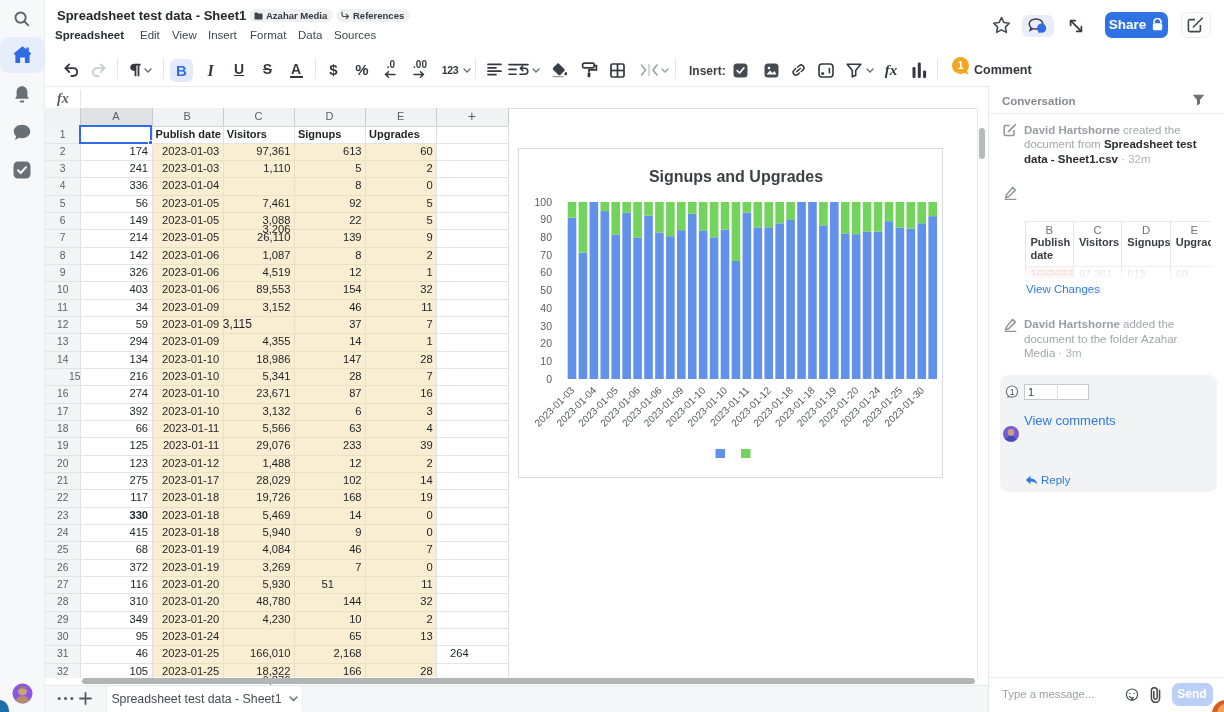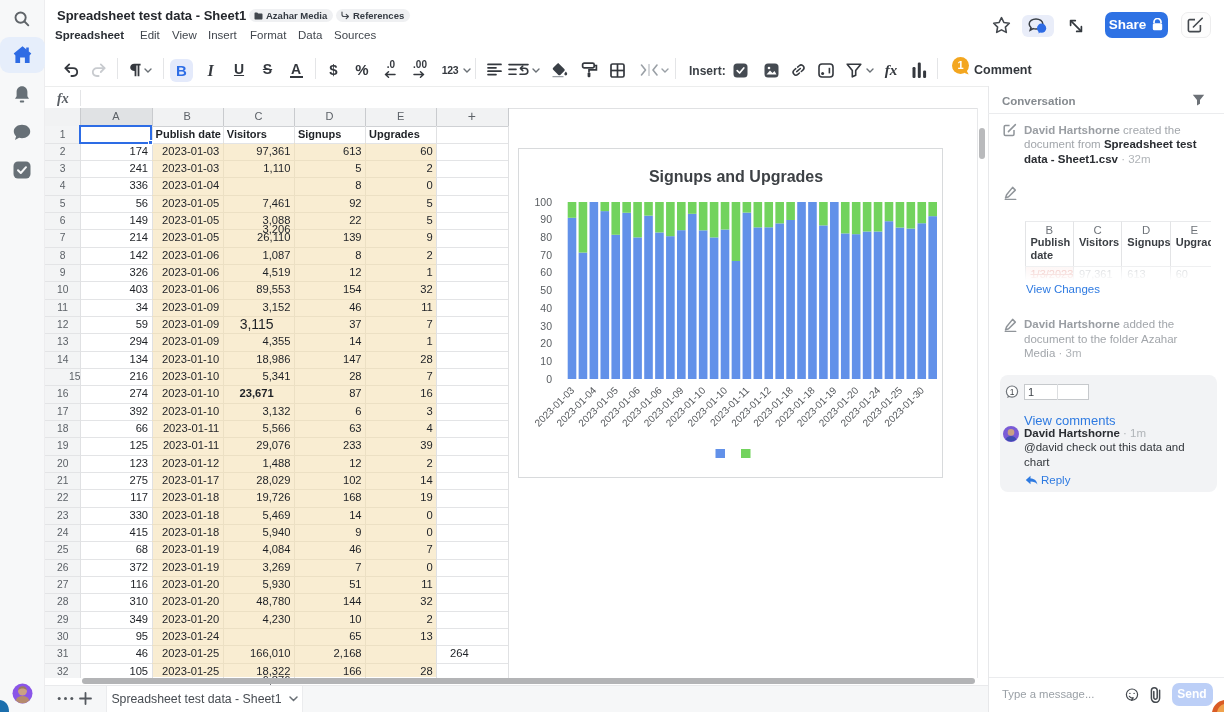--- a/index.html
+++ b/index.html
@@ -360,21 +360,21 @@
     <div class="abs" style="left:365.1px;top:281.47px;width:67.7px;height:17.33px;font-size:11.2px;color:#1e2126;text-align:right;line-height:17.33px;">32</div>
     <div class="abs" style="left:45px;top:298.80px;width:35.4px;height:17.33px;font-size:10.3px;color:#5c6167;text-align:center;line-height:17.33px;">11</div>
     <div class="abs" style="left:80.4px;top:298.80px;width:67.7px;height:17.33px;font-size:11.2px;color:#1e2126;text-align:right;line-height:17.33px;">34</div>
     <div class="abs" style="left:151.6px;top:298.80px;width:67.7px;height:17.33px;font-size:11.2px;color:#1e2126;text-align:right;line-height:17.33px;">2023-01-09</div>
     <div class="abs" style="left:222.8px;top:298.80px;width:67.7px;height:17.33px;font-size:11.2px;color:#1e2126;text-align:right;line-height:17.33px;">3,152</div>
     <div class="abs" style="left:293.9px;top:298.80px;width:67.7px;height:17.33px;font-size:11.2px;color:#1e2126;text-align:right;line-height:17.33px;">46</div>
     <div class="abs" style="left:365.1px;top:298.80px;width:67.7px;height:17.33px;font-size:11.2px;color:#1e2126;text-align:right;line-height:17.33px;">11</div>
     <div class="abs" style="left:45px;top:316.13px;width:35.4px;height:17.33px;font-size:10.3px;color:#5c6167;text-align:center;line-height:17.33px;">12</div>
     <div class="abs" style="left:80.4px;top:316.13px;width:67.7px;height:17.33px;font-size:11.2px;color:#1e2126;text-align:right;line-height:17.33px;">59</div>
     <div class="abs" style="left:151.6px;top:316.13px;width:67.7px;height:17.33px;font-size:11.2px;color:#1e2126;text-align:right;line-height:17.33px;">2023-01-09</div>
-    <div class="abs" style="left:222.8px;top:316.13px;width:67.7px;height:17.33px;font-size:14px;color:#1e2126;text-align:center;line-height:17.33px;">3,115</div>
+    <div class="abs" style="left:222.8px;top:316.13px;width:67.7px;height:17.33px;font-size:12px;color:#1e2126;text-align:left;line-height:17.33px;">3,115</div>
     <div class="abs" style="left:293.9px;top:316.13px;width:67.7px;height:17.33px;font-size:11.2px;color:#1e2126;text-align:right;line-height:17.33px;">37</div>
     <div class="abs" style="left:365.1px;top:316.13px;width:67.7px;height:17.33px;font-size:11.2px;color:#1e2126;text-align:right;line-height:17.33px;">7</div>
     <div class="abs" style="left:45px;top:333.46px;width:35.4px;height:17.33px;font-size:10.3px;color:#5c6167;text-align:center;line-height:17.33px;">13</div>
     <div class="abs" style="left:80.4px;top:333.46px;width:67.7px;height:17.33px;font-size:11.2px;color:#1e2126;text-align:right;line-height:17.33px;">294</div>
     <div class="abs" style="left:151.6px;top:333.46px;width:67.7px;height:17.33px;font-size:11.2px;color:#1e2126;text-align:right;line-height:17.33px;">2023-01-09</div>
     <div class="abs" style="left:222.8px;top:333.46px;width:67.7px;height:17.33px;font-size:11.2px;color:#1e2126;text-align:right;line-height:17.33px;">4,355</div>
     <div class="abs" style="left:293.9px;top:333.46px;width:67.7px;height:17.33px;font-size:11.2px;color:#1e2126;text-align:right;line-height:17.33px;">14</div>
     <div class="abs" style="left:365.1px;top:333.46px;width:67.7px;height:17.33px;font-size:11.2px;color:#1e2126;text-align:right;line-height:17.33px;">1</div>
     <div class="abs" style="left:45px;top:350.79px;width:35.4px;height:17.33px;font-size:10.3px;color:#5c6167;text-align:center;line-height:17.33px;">14</div>
     <div class="abs" style="left:80.4px;top:350.79px;width:67.7px;height:17.33px;font-size:11.2px;color:#1e2126;text-align:right;line-height:17.33px;">134</div>
@@ -384,21 +384,21 @@
     <div class="abs" style="left:365.1px;top:350.79px;width:67.7px;height:17.33px;font-size:11.2px;color:#1e2126;text-align:right;line-height:17.33px;">28</div>
     <div class="abs" style="left:45px;top:368.12px;width:35.4px;height:17.33px;font-size:10.3px;color:#5c6167;text-align:right;line-height:17.33px;">15</div>
     <div class="abs" style="left:80.4px;top:368.12px;width:67.7px;height:17.33px;font-size:11.2px;color:#1e2126;text-align:right;line-height:17.33px;">216</div>
     <div class="abs" style="left:151.6px;top:368.12px;width:67.7px;height:17.33px;font-size:11.2px;color:#1e2126;text-align:right;line-height:17.33px;">2023-01-10</div>
     <div class="abs" style="left:222.8px;top:368.12px;width:67.7px;height:17.33px;font-size:11.2px;color:#1e2126;text-align:right;line-height:17.33px;">5,341</div>
     <div class="abs" style="left:293.9px;top:368.12px;width:67.7px;height:17.33px;font-size:11.2px;color:#1e2126;text-align:right;line-height:17.33px;">28</div>
     <div class="abs" style="left:365.1px;top:368.12px;width:67.7px;height:17.33px;font-size:11.2px;color:#1e2126;text-align:right;line-height:17.33px;">7</div>
     <div class="abs" style="left:45px;top:385.45px;width:35.4px;height:17.33px;font-size:10.3px;color:#5c6167;text-align:center;line-height:17.33px;">16</div>
     <div class="abs" style="left:80.4px;top:385.45px;width:67.7px;height:17.33px;font-size:11.2px;color:#1e2126;text-align:right;line-height:17.33px;">274</div>
     <div class="abs" style="left:151.6px;top:385.45px;width:67.7px;height:17.33px;font-size:11.2px;color:#1e2126;text-align:right;line-height:17.33px;">2023-01-10</div>
-    <div class="abs" style="left:222.8px;top:385.45px;width:67.7px;height:17.33px;font-size:11.2px;color:#1e2126;text-align:center;line-height:17.33px;font-weight:bold;">23,671</div>
+    <div class="abs" style="left:222.8px;top:385.45px;width:67.7px;height:17.33px;font-size:11.2px;color:#1e2126;text-align:right;line-height:17.33px;">23,671</div>
     <div class="abs" style="left:293.9px;top:385.45px;width:67.7px;height:17.33px;font-size:11.2px;color:#1e2126;text-align:right;line-height:17.33px;">87</div>
     <div class="abs" style="left:365.1px;top:385.45px;width:67.7px;height:17.33px;font-size:11.2px;color:#1e2126;text-align:right;line-height:17.33px;">16</div>
     <div class="abs" style="left:45px;top:402.78px;width:35.4px;height:17.33px;font-size:10.3px;color:#5c6167;text-align:center;line-height:17.33px;">17</div>
     <div class="abs" style="left:80.4px;top:402.78px;width:67.7px;height:17.33px;font-size:11.2px;color:#1e2126;text-align:right;line-height:17.33px;">392</div>
     <div class="abs" style="left:151.6px;top:402.78px;width:67.7px;height:17.33px;font-size:11.2px;color:#1e2126;text-align:right;line-height:17.33px;">2023-01-10</div>
     <div class="abs" style="left:222.8px;top:402.78px;width:67.7px;height:17.33px;font-size:11.2px;color:#1e2126;text-align:right;line-height:17.33px;">3,132</div>
     <div class="abs" style="left:293.9px;top:402.78px;width:67.7px;height:17.33px;font-size:11.2px;color:#1e2126;text-align:right;line-height:17.33px;">6</div>
     <div class="abs" style="left:365.1px;top:402.78px;width:67.7px;height:17.33px;font-size:11.2px;color:#1e2126;text-align:right;line-height:17.33px;">3</div>
     <div class="abs" style="left:45px;top:420.11px;width:35.4px;height:17.33px;font-size:10.3px;color:#5c6167;text-align:center;line-height:17.33px;">18</div>
     <div class="abs" style="left:80.4px;top:420.11px;width:67.7px;height:17.33px;font-size:11.2px;color:#1e2126;text-align:right;line-height:17.33px;">66</div>
@@ -424,21 +424,21 @@
     <div class="abs" style="left:222.8px;top:472.10px;width:67.7px;height:17.33px;font-size:11.2px;color:#1e2126;text-align:right;line-height:17.33px;">28,029</div>
     <div class="abs" style="left:293.9px;top:472.10px;width:67.7px;height:17.33px;font-size:11.2px;color:#1e2126;text-align:right;line-height:17.33px;">102</div>
     <div class="abs" style="left:365.1px;top:472.10px;width:67.7px;height:17.33px;font-size:11.2px;color:#1e2126;text-align:right;line-height:17.33px;">14</div>
     <div class="abs" style="left:45px;top:489.43px;width:35.4px;height:17.33px;font-size:10.3px;color:#5c6167;text-align:center;line-height:17.33px;">22</div>
     <div class="abs" style="left:80.4px;top:489.43px;width:67.7px;height:17.33px;font-size:11.2px;color:#1e2126;text-align:right;line-height:17.33px;">117</div>
     <div class="abs" style="left:151.6px;top:489.43px;width:67.7px;height:17.33px;font-size:11.2px;color:#1e2126;text-align:right;line-height:17.33px;">2023-01-18</div>
     <div class="abs" style="left:222.8px;top:489.43px;width:67.7px;height:17.33px;font-size:11.2px;color:#1e2126;text-align:right;line-height:17.33px;">19,726</div>
     <div class="abs" style="left:293.9px;top:489.43px;width:67.7px;height:17.33px;font-size:11.2px;color:#1e2126;text-align:right;line-height:17.33px;">168</div>
     <div class="abs" style="left:365.1px;top:489.43px;width:67.7px;height:17.33px;font-size:11.2px;color:#1e2126;text-align:right;line-height:17.33px;">19</div>
     <div class="abs" style="left:45px;top:506.76px;width:35.4px;height:17.33px;font-size:10.3px;color:#5c6167;text-align:center;line-height:17.33px;">23</div>
-    <div class="abs" style="left:80.4px;top:506.76px;width:67.7px;height:17.33px;font-size:11.2px;color:#1e2126;text-align:right;line-height:17.33px;">330</div>
+    <div class="abs" style="left:80.4px;top:506.76px;width:67.7px;height:17.33px;font-size:11.2px;color:#1e2126;text-align:right;line-height:17.33px;font-weight:bold;">330</div>
     <div class="abs" style="left:151.6px;top:506.76px;width:67.7px;height:17.33px;font-size:11.2px;color:#1e2126;text-align:right;line-height:17.33px;">2023-01-18</div>
     <div class="abs" style="left:222.8px;top:506.76px;width:67.7px;height:17.33px;font-size:11.2px;color:#1e2126;text-align:right;line-height:17.33px;">5,469</div>
     <div class="abs" style="left:293.9px;top:506.76px;width:67.7px;height:17.33px;font-size:11.2px;color:#1e2126;text-align:right;line-height:17.33px;">14</div>
     <div class="abs" style="left:365.1px;top:506.76px;width:67.7px;height:17.33px;font-size:11.2px;color:#1e2126;text-align:right;line-height:17.33px;">0</div>
     <div class="abs" style="left:45px;top:524.09px;width:35.4px;height:17.33px;font-size:10.3px;color:#5c6167;text-align:center;line-height:17.33px;">24</div>
     <div class="abs" style="left:80.4px;top:524.09px;width:67.7px;height:17.33px;font-size:11.2px;color:#1e2126;text-align:right;line-height:17.33px;">415</div>
     <div class="abs" style="left:151.6px;top:524.09px;width:67.7px;height:17.33px;font-size:11.2px;color:#1e2126;text-align:right;line-height:17.33px;">2023-01-18</div>
     <div class="abs" style="left:222.8px;top:524.09px;width:67.7px;height:17.33px;font-size:11.2px;color:#1e2126;text-align:right;line-height:17.33px;">5,940</div>
     <div class="abs" style="left:293.9px;top:524.09px;width:67.7px;height:17.33px;font-size:11.2px;color:#1e2126;text-align:right;line-height:17.33px;">9</div>
     <div class="abs" style="left:365.1px;top:524.09px;width:67.7px;height:17.33px;font-size:11.2px;color:#1e2126;text-align:right;line-height:17.33px;">0</div>
@@ -451,21 +451,21 @@
     <div class="abs" style="left:45px;top:558.75px;width:35.4px;height:17.33px;font-size:10.3px;color:#5c6167;text-align:center;line-height:17.33px;">26</div>
     <div class="abs" style="left:80.4px;top:558.75px;width:67.7px;height:17.33px;font-size:11.2px;color:#1e2126;text-align:right;line-height:17.33px;">372</div>
     <div class="abs" style="left:151.6px;top:558.75px;width:67.7px;height:17.33px;font-size:11.2px;color:#1e2126;text-align:right;line-height:17.33px;">2023-01-19</div>
     <div class="abs" style="left:222.8px;top:558.75px;width:67.7px;height:17.33px;font-size:11.2px;color:#1e2126;text-align:right;line-height:17.33px;">3,269</div>
     <div class="abs" style="left:293.9px;top:558.75px;width:67.7px;height:17.33px;font-size:11.2px;color:#1e2126;text-align:right;line-height:17.33px;">7</div>
     <div class="abs" style="left:365.1px;top:558.75px;width:67.7px;height:17.33px;font-size:11.2px;color:#1e2126;text-align:right;line-height:17.33px;">0</div>
     <div class="abs" style="left:45px;top:576.08px;width:35.4px;height:17.33px;font-size:10.3px;color:#5c6167;text-align:center;line-height:17.33px;">27</div>
     <div class="abs" style="left:80.4px;top:576.08px;width:67.7px;height:17.33px;font-size:11.2px;color:#1e2126;text-align:right;line-height:17.33px;">116</div>
     <div class="abs" style="left:151.6px;top:576.08px;width:67.7px;height:17.33px;font-size:11.2px;color:#1e2126;text-align:right;line-height:17.33px;">2023-01-20</div>
     <div class="abs" style="left:222.8px;top:576.08px;width:67.7px;height:17.33px;font-size:11.2px;color:#1e2126;text-align:right;line-height:17.33px;">5,930</div>
-    <div class="abs" style="left:293.9px;top:576.08px;width:67.7px;height:17.33px;font-size:11.2px;color:#1e2126;text-align:right;line-height:17.33px;">51</div>
+    <div class="abs" style="left:293.9px;top:576.08px;width:67.7px;height:17.33px;font-size:11.2px;color:#1e2126;text-align:center;line-height:17.33px;">51</div>
     <div class="abs" style="left:365.1px;top:576.08px;width:67.7px;height:17.33px;font-size:11.2px;color:#1e2126;text-align:right;line-height:17.33px;">11</div>
     <div class="abs" style="left:45px;top:593.41px;width:35.4px;height:17.33px;font-size:10.3px;color:#5c6167;text-align:center;line-height:17.33px;">28</div>
     <div class="abs" style="left:80.4px;top:593.41px;width:67.7px;height:17.33px;font-size:11.2px;color:#1e2126;text-align:right;line-height:17.33px;">310</div>
     <div class="abs" style="left:151.6px;top:593.41px;width:67.7px;height:17.33px;font-size:11.2px;color:#1e2126;text-align:right;line-height:17.33px;">2023-01-20</div>
     <div class="abs" style="left:222.8px;top:593.41px;width:67.7px;height:17.33px;font-size:11.2px;color:#1e2126;text-align:right;line-height:17.33px;">48,780</div>
     <div class="abs" style="left:293.9px;top:593.41px;width:67.7px;height:17.33px;font-size:11.2px;color:#1e2126;text-align:right;line-height:17.33px;">144</div>
     <div class="abs" style="left:365.1px;top:593.41px;width:67.7px;height:17.33px;font-size:11.2px;color:#1e2126;text-align:right;line-height:17.33px;">32</div>
     <div class="abs" style="left:45px;top:610.74px;width:35.4px;height:17.33px;font-size:10.3px;color:#5c6167;text-align:center;line-height:17.33px;">29</div>
     <div class="abs" style="left:80.4px;top:610.74px;width:67.7px;height:17.33px;font-size:11.2px;color:#1e2126;text-align:right;line-height:17.33px;">349</div>
     <div class="abs" style="left:151.6px;top:610.74px;width:67.7px;height:17.33px;font-size:11.2px;color:#1e2126;text-align:right;line-height:17.33px;">2023-01-20</div>
@@ -653,21 +653,20 @@
     </svg>
 <div class="abs" style="left:1024px;top:384px;width:65px;height:15.5px;background:#fff;border:1px solid #c6c9cc;"></div>
 <div class="abs" style="left:1056.5px;top:384px;width:1px;height:15.5px;background:#dcdee0;"></div>
 <div class="abs" style="left:1028px;top:385px;width:30px;font-size:11px;color:#3c4147;line-height:14px;">1</div>
 <div class="abs" style="left:1024px;top:414px;width:130px;font-size:13px;color:#2e7ae1;line-height:13px;">View comments</div>
 <svg class="ico" style="left:1003px;top:426px" width="16" height="16" viewBox="0 0 16 16">
       <circle cx="8" cy="8" r="8" fill="#7a5bd6"></circle>
       <circle cx="8" cy="6.4" r="3.3" fill="#c9a084"></circle>
       <path d="M8 10 C10.7 10 12.7 11.5 13.3 13.5 A8 8 0 0 1 2.7 13.5 C3.3 11.5 5.3 10 8 10 Z" fill="#3e4db0"></path>
     </svg>
-<div class="abs" style="left:1024px;top:425.5px;width:189px;font-size:11.5px;line-height:14.5px;color:#a2a6ab;"><b style="color:#2a2d32;">David Hartshorne</b> <span style="color:#b0b4b8;">· 1m</span><br><span style="color:#33373c;">@david check out this data and<br>chart</span></div>
 <svg class="ico" style="left:1025px;top:475px" width="13" height="11" viewBox="0 0 13 11" fill="#2e7ae1">
       <path d="M5.5 0.8 L5.5 3.4 C9.5 3.4 11.8 5.6 12.4 9.6 C10.8 7.4 8.7 6.6 5.5 6.6 L5.5 9.2 L0.8 5 Z"></path>
     </svg>
 <div class="abs" style="left:1041px;top:474px;width:60px;font-size:11.5px;color:#2e7ae1;line-height:13px;">Reply</div>
 <div class="abs" style="left:989px;top:677px;width:235px;height:35px;background:#fff;border-top:1px solid #ebecee;"></div>
 <div class="abs" style="left:1002px;top:687px;width:130px;font-size:11.3px;color:#9aa0a6;line-height:15px;">Type a message...</div>
 <svg class="ico" style="left:1125px;top:687.5px" width="14" height="14" viewBox="0 0 14 14" fill="none" stroke="#43484e" stroke-width="1.2">
       <circle cx="7" cy="6.6" r="5.6"></circle>
       <circle cx="4.9" cy="5.4" r="0.72" fill="#43484e" stroke="none"></circle>
       <circle cx="9.1" cy="5.4" r="0.72" fill="#43484e" stroke="none"></circle>

